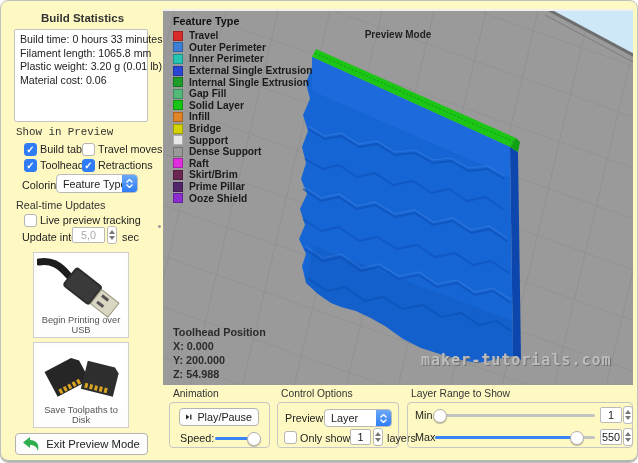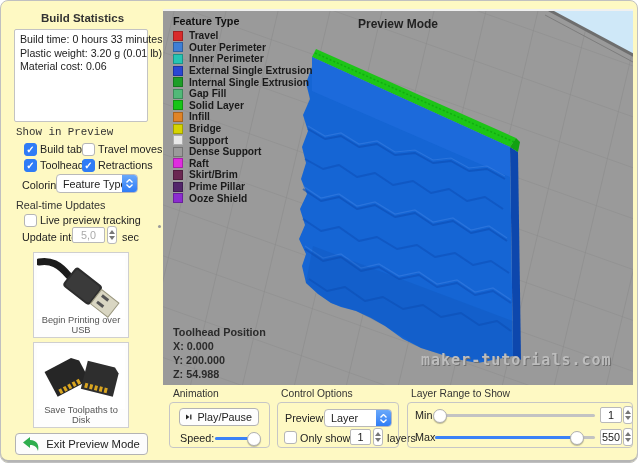--- a/index.html
+++ b/index.html
@@ -50,21 +50,21 @@
             border:1px solid #b3b3b3;border-radius:4px;box-sizing:border-box;display:flex;
             align-items:center;justify-content:center;gap:6px;font-size:11.3px;color:#222;}
   
   .splitter{position:absolute;left:155px;top:8px;width:7px;height:449px;}
   .splitter::after{content:"";position:absolute;left:2px;top:216px;width:3px;height:3px;
                    border-radius:50%;background:#9a9a9a;}
   
   .viewport{position:absolute;left:162px;top:8px;width:470px;height:376px;background:#9a9a9a;
             border-top:2px solid #f0f0f0;box-sizing:border-box;overflow:hidden;}
   .viewport svg.scene{position:absolute;left:0;top:0;}
-  .vp-title{position:absolute;left:0;top:6px;width:100%;text-align:center;font-size:12px;
+  .vp-title{position:absolute;left:0;top:18px;width:100%;text-align:center;font-size:10px;
             font-weight:bold;color:#222;}
   .legend{position:absolute;left:10px;top:4px;}
   .legend-title{font-size:10.8px;font-weight:bold;color:#111;margin-bottom:3px;}
   .legend-item{display:flex;align-items:center;height:11.6px;gap:6px;}
   .legend-swatch{width:10px;height:10px;border:1px solid rgba(0,0,0,.25);box-sizing:border-box;}
   .legend-label{font-size:10.2px;font-weight:bold;color:#1a1a1a;white-space:nowrap;}
   .toolhead{position:absolute;left:10px;top:314px;}
   .toolhead div{font-size:10.8px;font-weight:bold;color:#2b2b2b;line-height:14px;}
   .watermark{position:absolute;left:258px;top:340px;font-family:"DejaVu Sans Mono",monospace;
              font-size:15px;font-weight:bold;color:#bdbdbd;letter-spacing:1px;
@@ -87,20 +87,21 @@
 </head>
 <body>
 
 <div class="window">
 
   <aside class="left-panel">
     <div class="panel-title">Build Statistics</div>
 
     <div class="stats-box">
       <div>Build time: 0 hours 33 minutes</div>
+      <div>Filament length: 1065.8 mm</div>
       <div>Plastic weight: 3.20 g (0.01 lb)</div>
       <div>Material cost: 0.06</div>
     </div>
 
     <div class="sec-label" style="left:7px;top:117px;font-family:Liberation Mono, monospace;">Show in Preview</div>
 
     <span class="cb checked" style="left:15px;top:134px;">
       <span class="cb-check">✓</span>
     </span>
     <span class="cb-label" style="left:31px;top:134px;">Build table</span>

